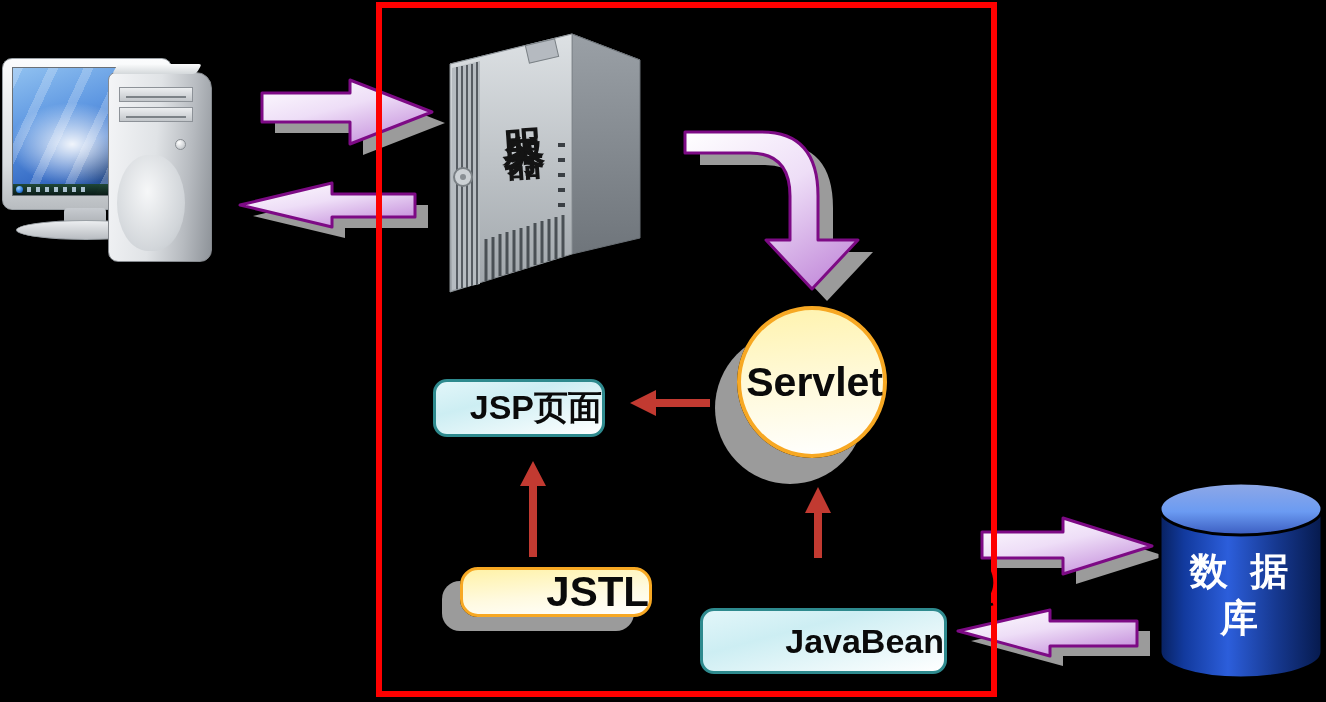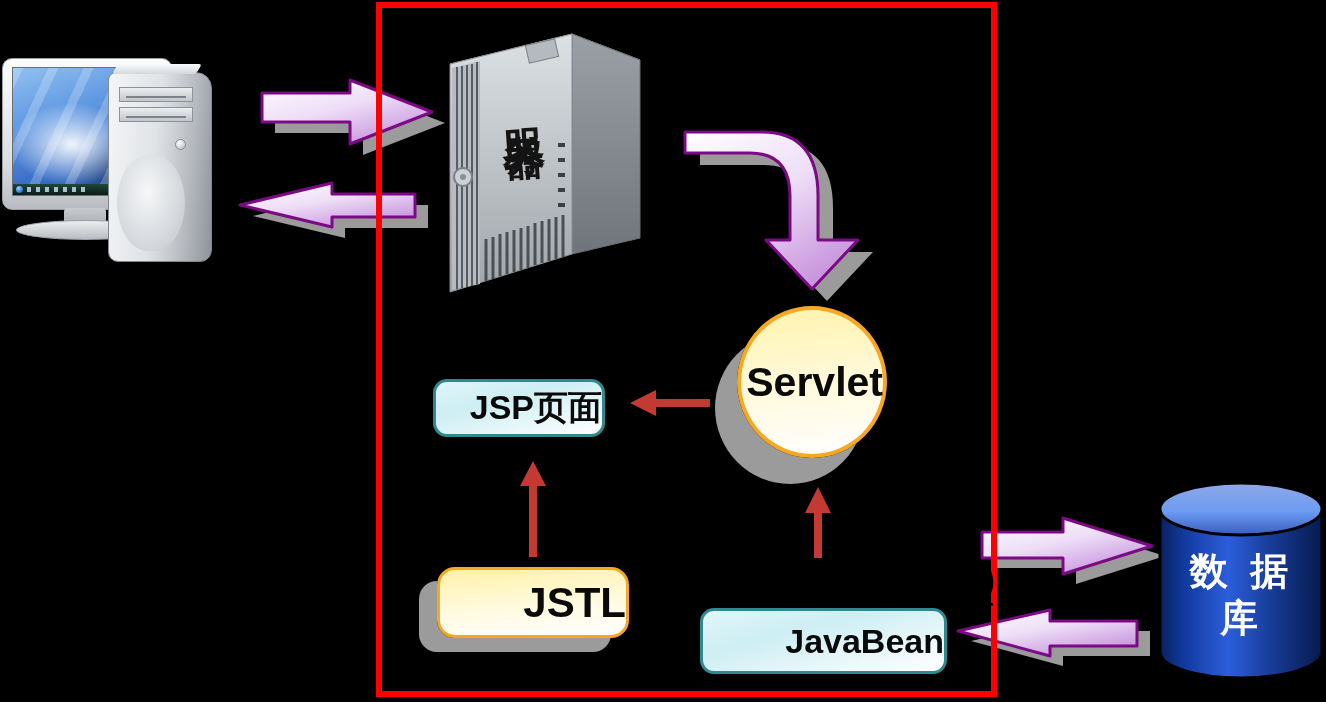--- a/index.html
+++ b/index.html
@@ -17,21 +17,21 @@
     box-sizing:border-box;z-index:3;color:#0a0a0a;font-weight:bold;}
   .node-jsp{
     left:433px;top:379px;width:172px;height:58px;border:3px solid #2E8A8E;border-radius:14px;
     background:linear-gradient(165deg,#e2f6f9 0%,#cdeef3 35%,#ffffff 100%);font-size:34px;
   }
   .node-javabean{
     left:700px;top:564px;width:247px;height:66px;border:3px solid #2E8A8E;border-radius:14px;
     background:linear-gradient(165deg,#e2f6f9 0%,#cdeef3 35%,#ffffff 100%);font-size:34px;margin-top:44px;
   }
   .node-jstl{
-    left:437px;top:567px;width:192px;height:71px;border:3px solid #F7A823;border-radius:18px;
+    left:460px;top:567px;width:192px;height:50px;border:3px solid #F7A823;border-radius:18px;
     background:linear-gradient(175deg,#fff2a8 0%,#fffae0 55%,#ffffff 100%);font-size:42px;
     box-shadow:-18px 14px 0 #9B9B9B;
   }
   .node-servlet{
     left:737px;top:306px;width:150px;height:152px;border:4px solid #F7A823;border-radius:50%;
     background:linear-gradient(175deg,#fff3ae 0%,#fff9d6 45%,#ffffff 100%);font-size:41px;
     box-shadow:-22px 26px 0 #9B9B9B;
   }
   .server-label{
     position:absolute;left:492px;top:96px;z-index:3;

